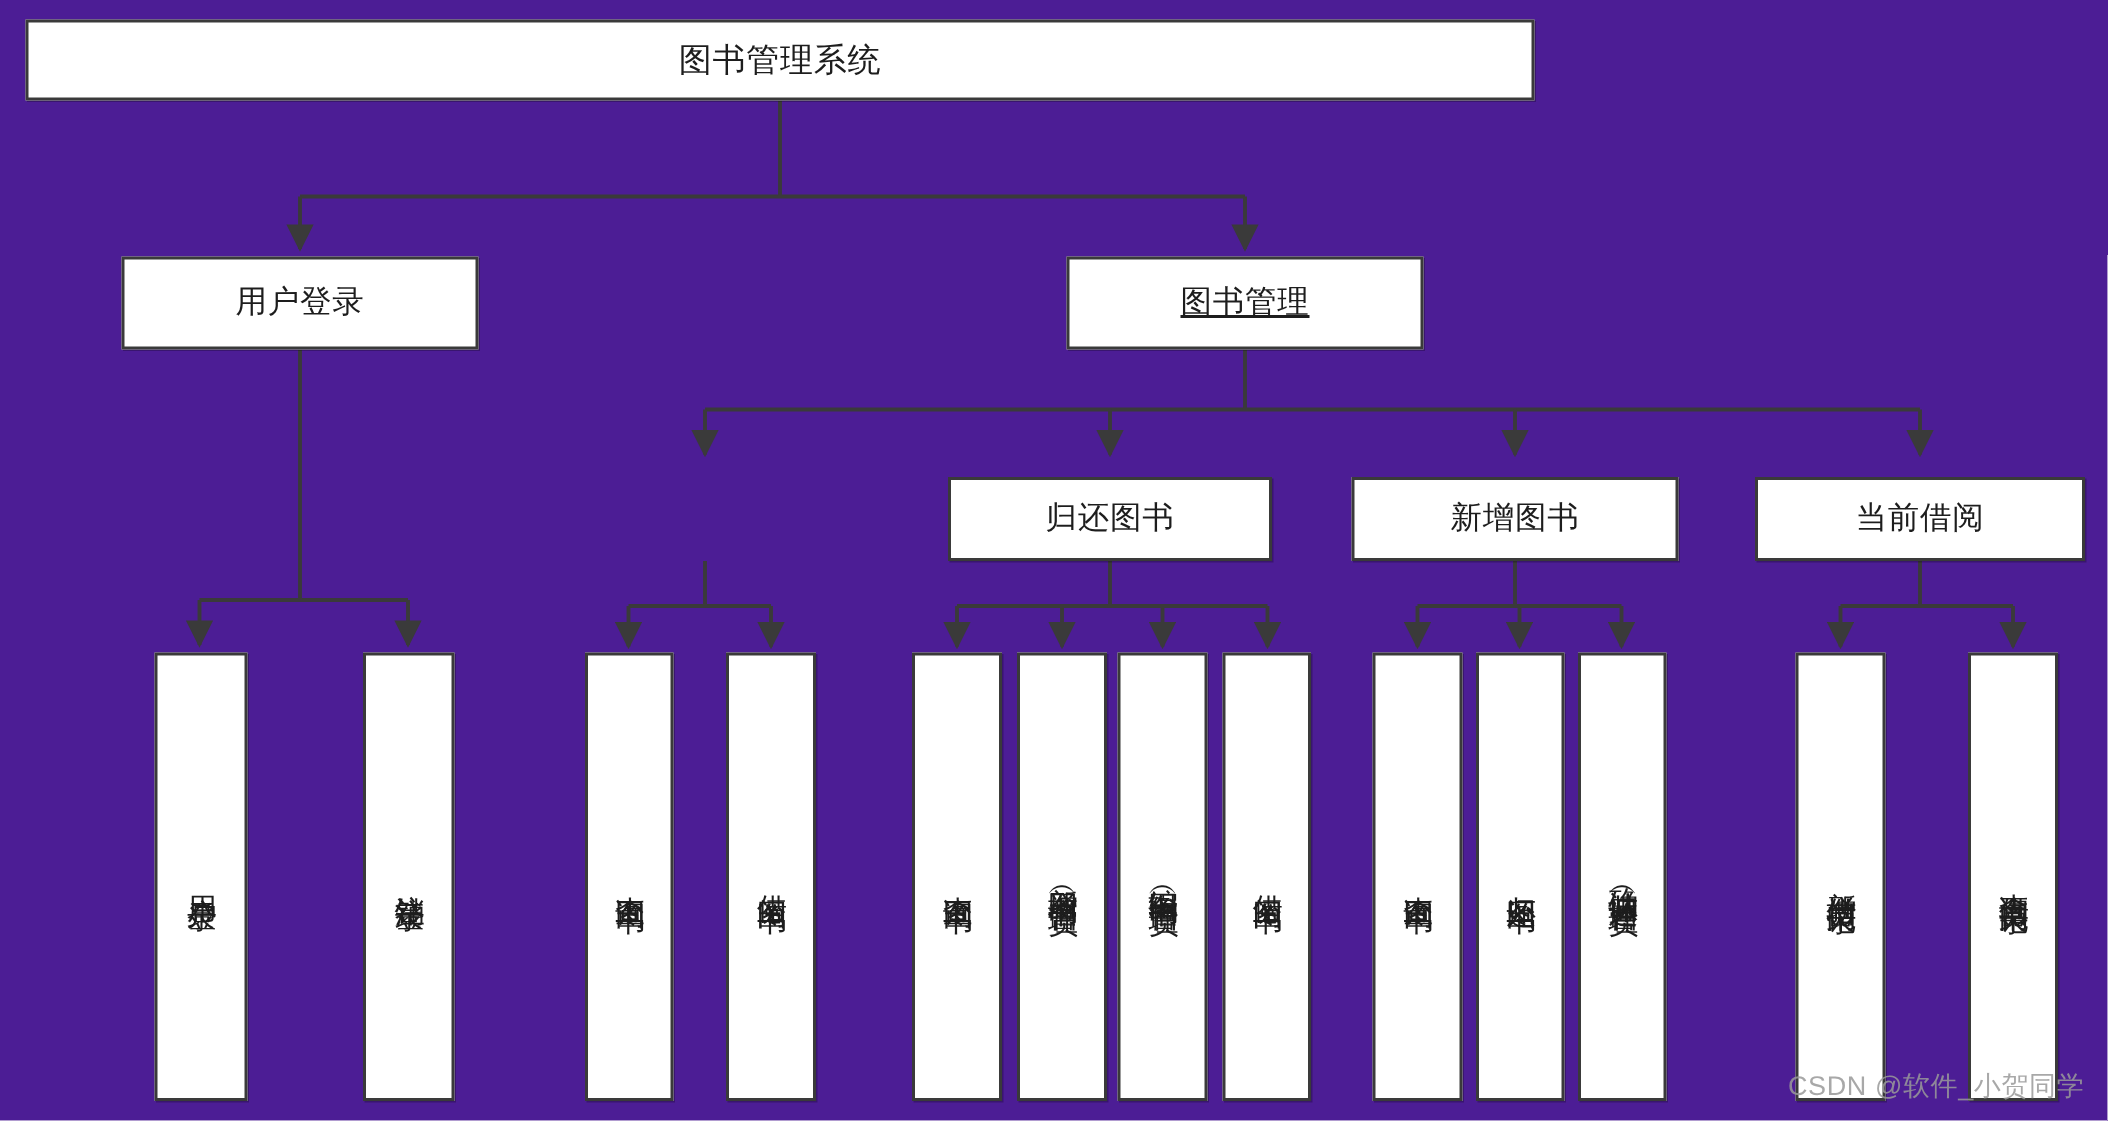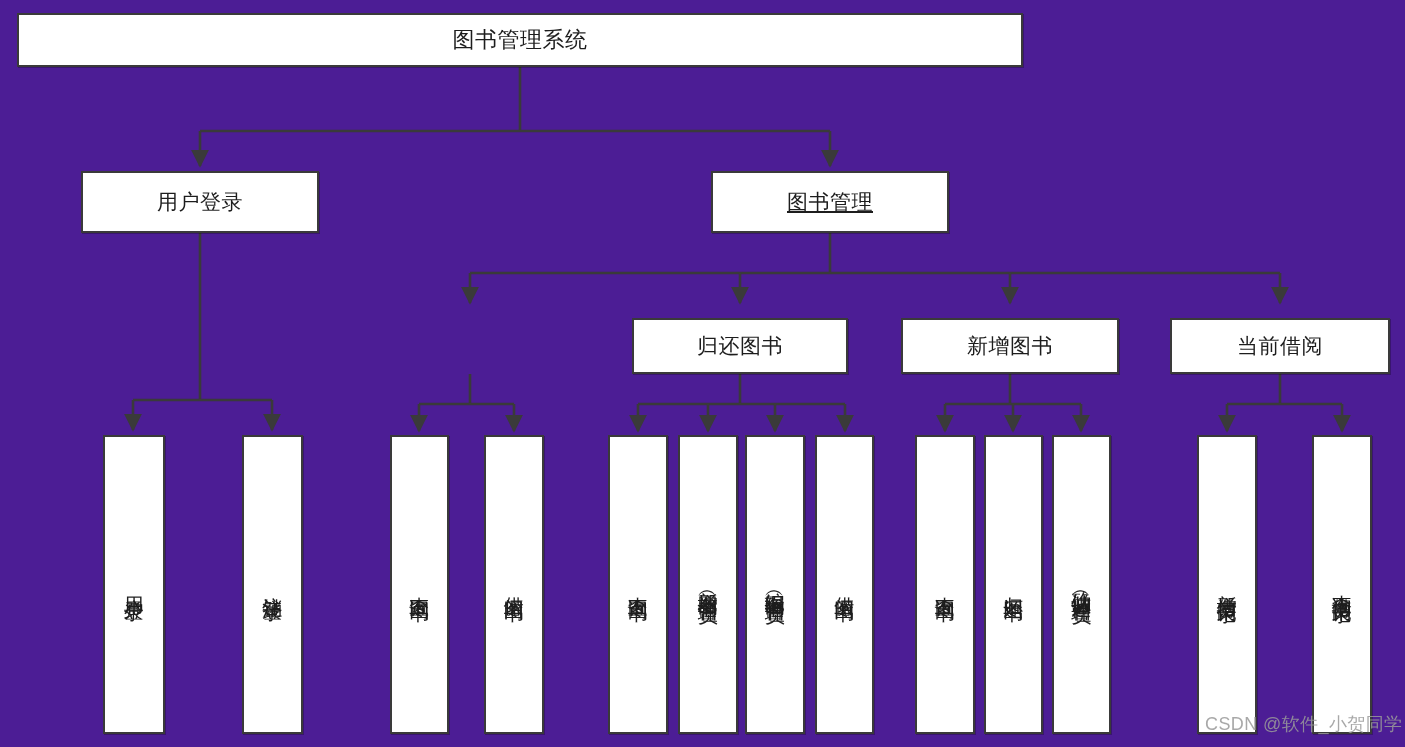--- a/index.html
+++ b/index.html
@@ -62,21 +62,20 @@
     white-space: nowrap;
     max-height: 260px;
   }
   .watermark {
     position: absolute;
     font-size: 18px;
     color: #9a9a9a;
     white-space: nowrap;
     letter-spacing: 0.4px;
     opacity: 0.85;
-    margin-left: 13px;
   }
 </style>
 </head>
 <body>
 
 <div id="canvas">
 
   <svg id="edges" viewBox="0 0 1405 747" width="1405" height="747" xmlns="http://www.w3.org/2000/svg">
     <defs>
       <marker id="arrow" viewBox="0 0 10 10" refX="9" refY="5" markerWidth="7" markerHeight="7" orient="auto-start-reverse">

